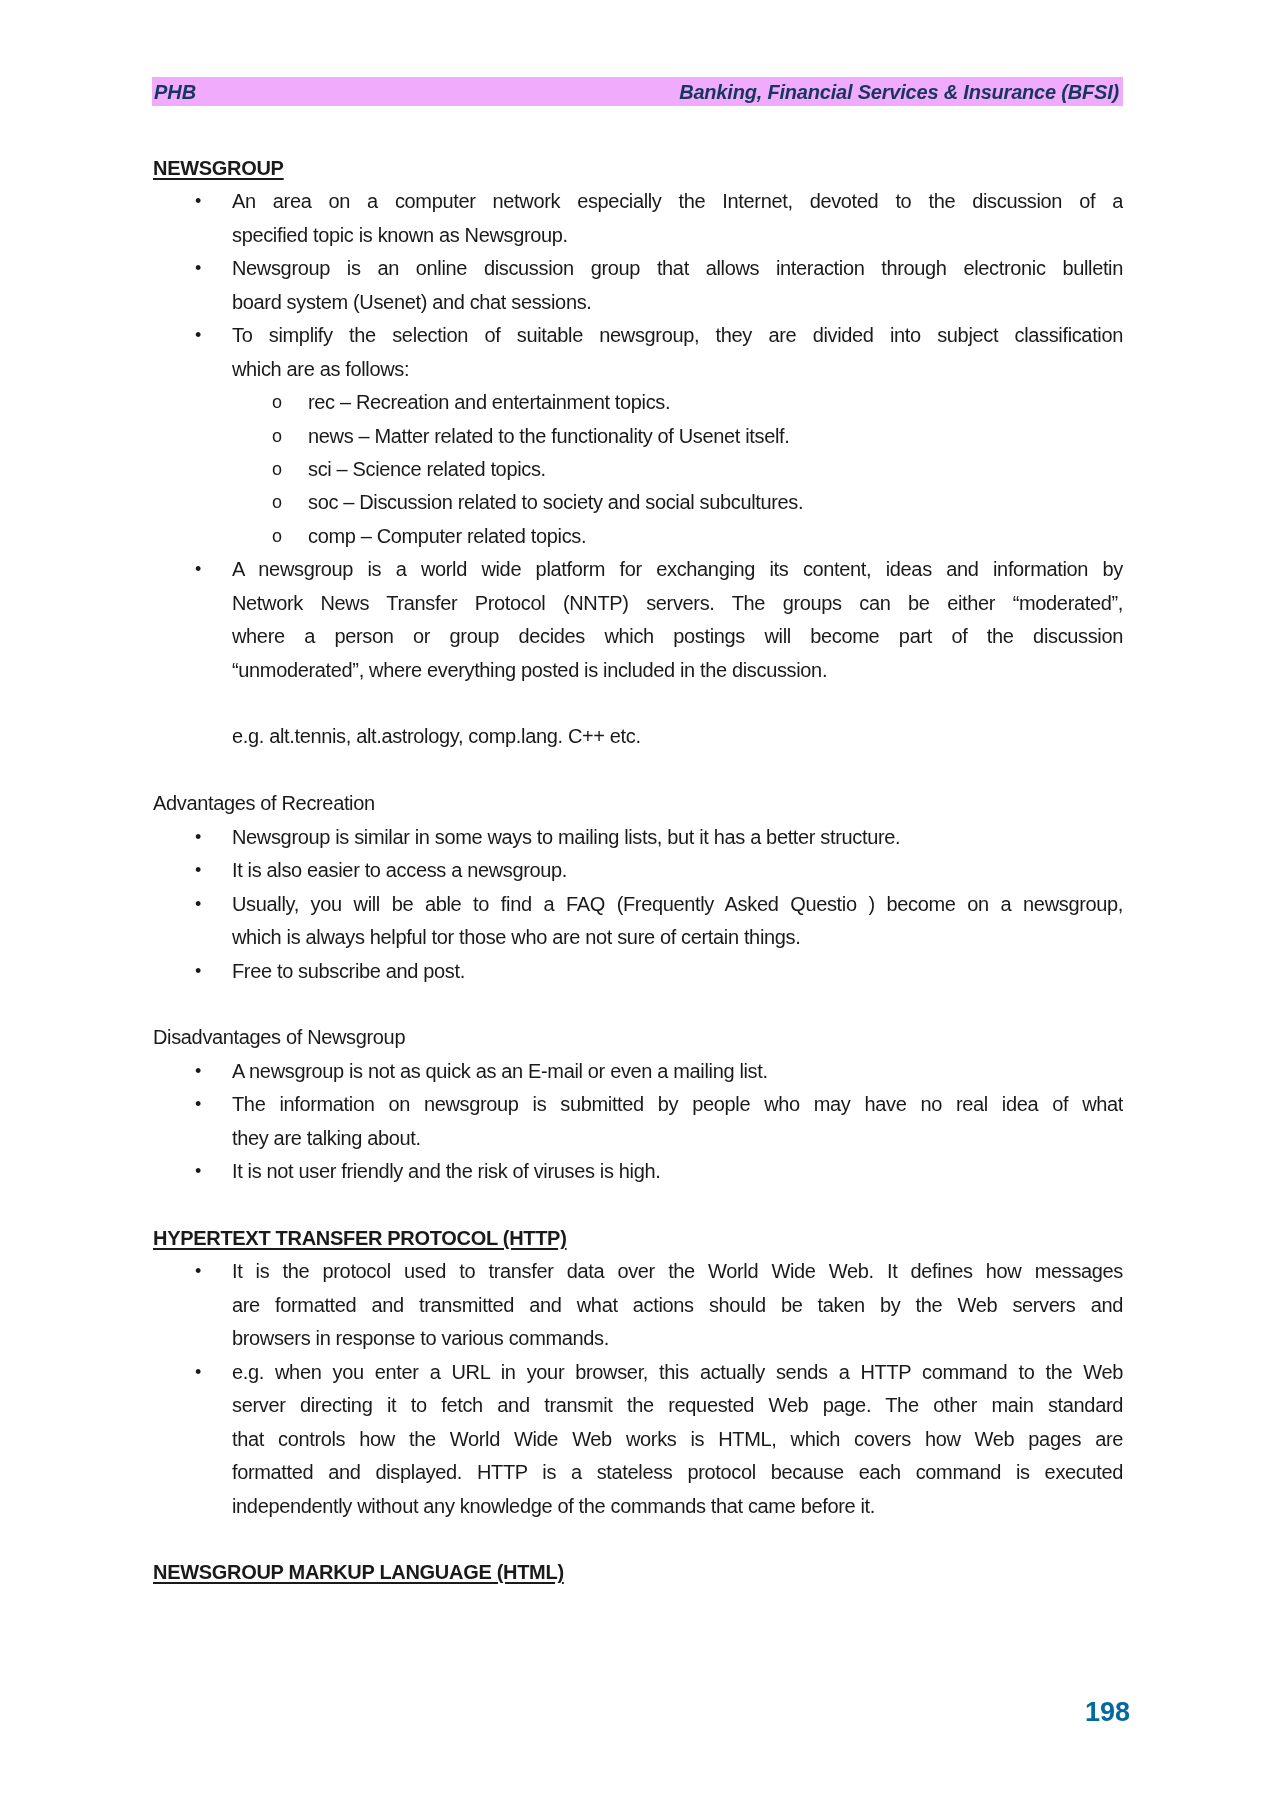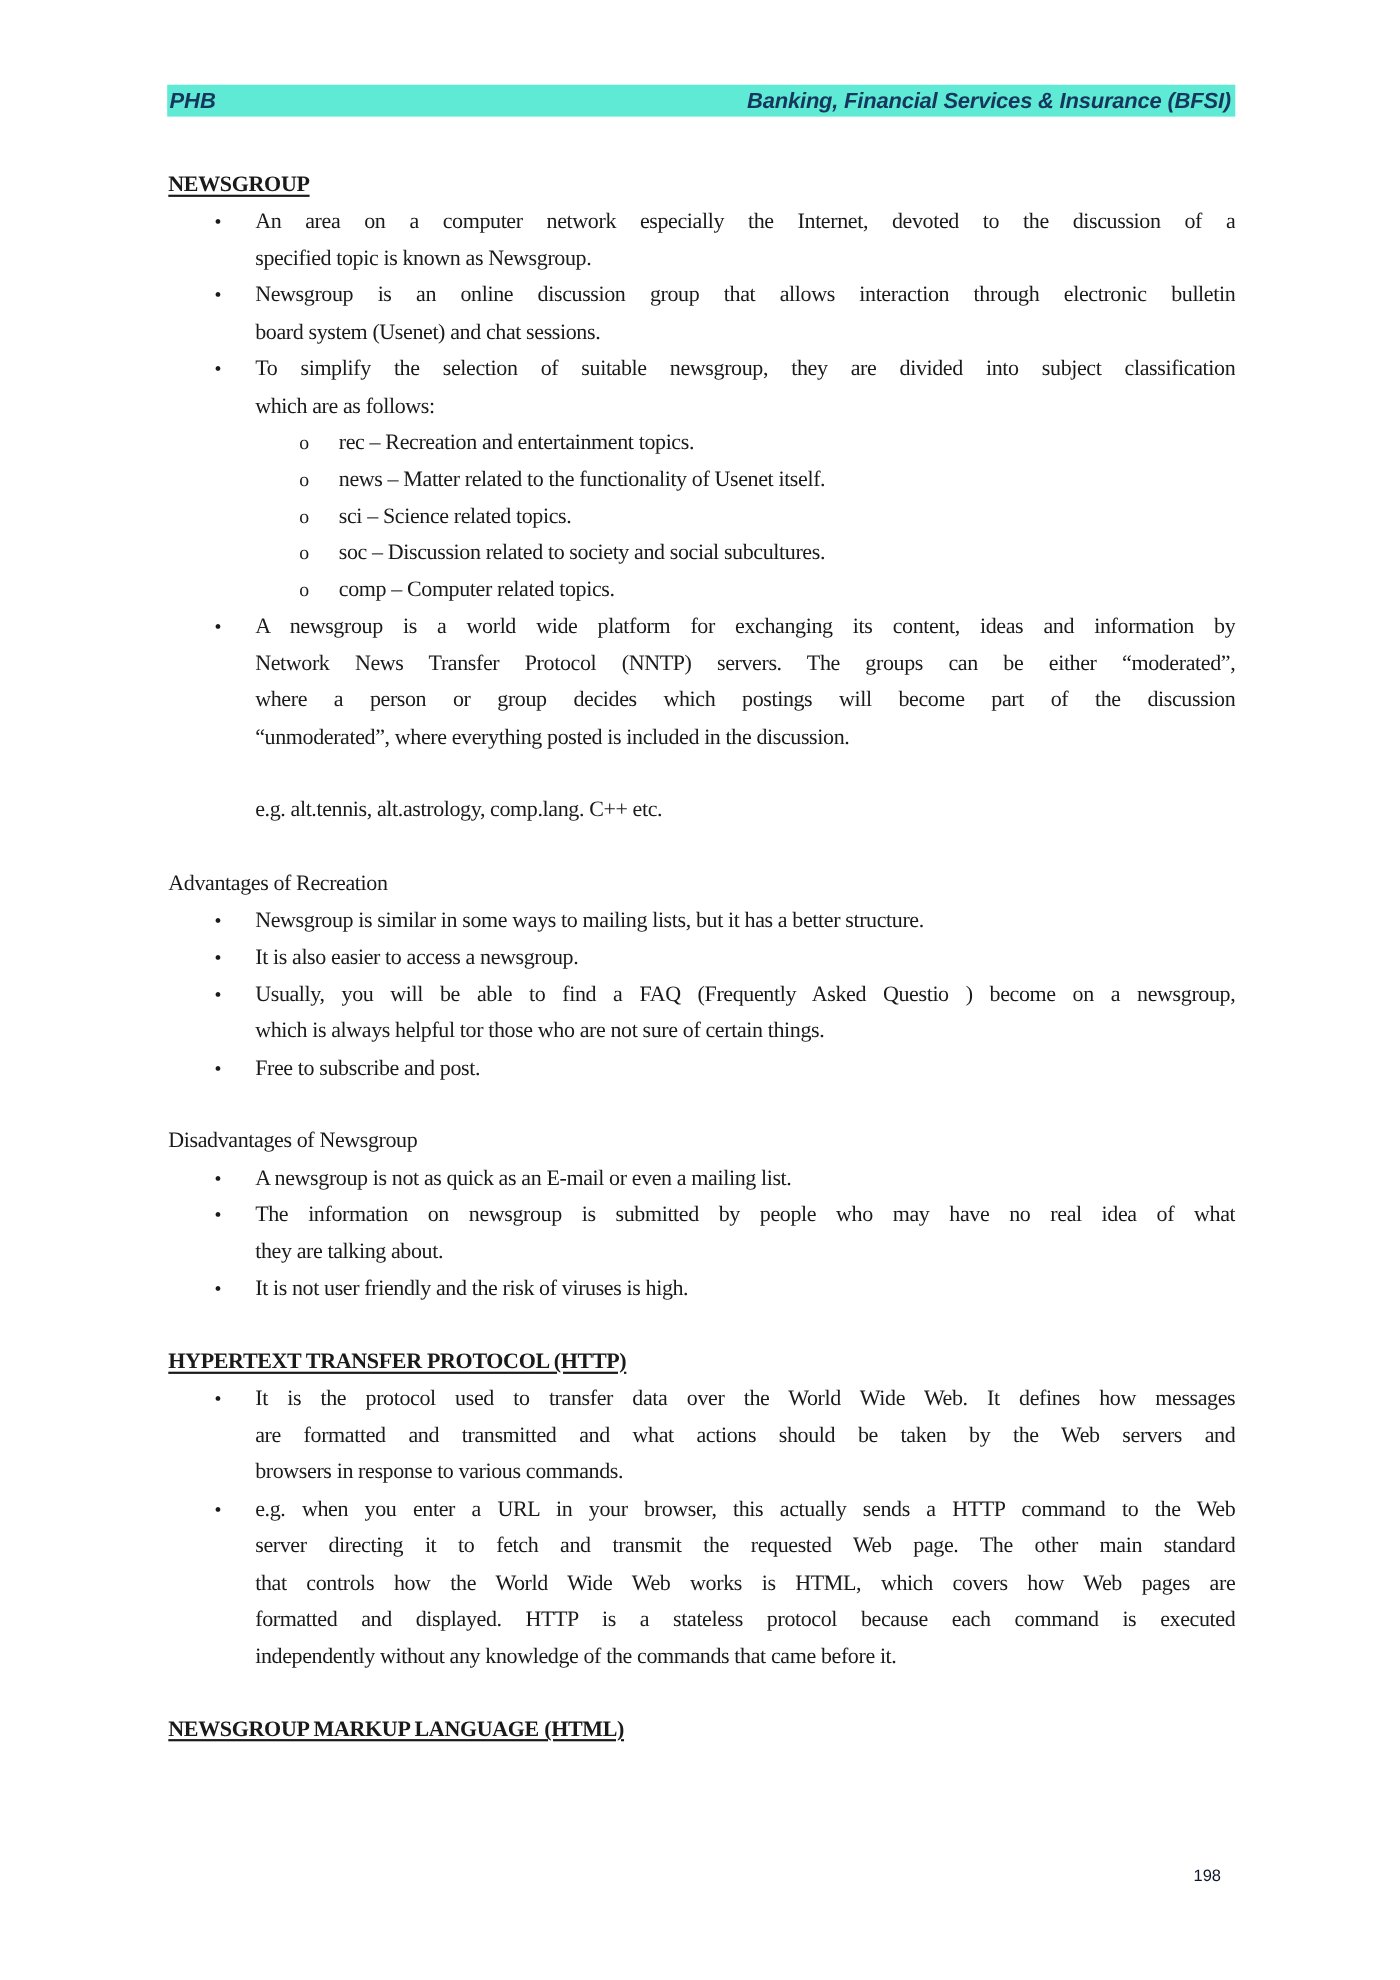--- a/index.html
+++ b/index.html
@@ -1,36 +1,36 @@
 <!DOCTYPE html>
 <html><head>
 <meta charset="utf-8">
 <style>
   html, body { margin: 0; padding: 0; background: #ffffff; }
   body { width: 1273px; height: 1800px; position: relative; overflow: hidden;
          font-family: "Liberation Sans", "DejaVu Sans", sans-serif; color: #1a1a1a; }
   .page { position: absolute; left: 0; top: 0; width: 1273px; height: 1800px; }
   .header-bar { position: absolute; left: 152px; top: 77px; width: 971px; height: 29px;
-                background: #5eead4; }
+                background: #f0abfc; }
   .header-left, .header-right { position: absolute; top: 3px; font-weight: bold; font-style: italic;
                 font-size: 20px; color: #17365d; line-height: 24px; }
   .header-left { left: 2px; }
   .header-right { right: 4px; letter-spacing: -0.2px; }
   .content { position: absolute; left: 153px; top: 152px; width: 970px; }
-  .line { height: 33.45px; line-height: 33.45px; font-size: 20px; white-space: nowrap; font-family: Liberation Serif, serif; }
+  .line { height: 33.45px; line-height: 33.45px; font-size: 20px; white-space: nowrap; }
   .heading { font-weight: bold; text-decoration: underline; text-underline-offset: 3px; font-size: 20px; letter-spacing: -0.3px; }
   .bl { position: relative; padding-left: 79px; }
   .bl .dot { position: absolute; left: 42px; top: 0; font-size: 18px; }
   .sub { position: relative; padding-left: 155px; }
   .sub .circ { position: absolute; left: 119px; top: 0; font-size: 18px; }
   .cont { padding-left: 79px; }
   .just { display: block; text-align: justify; text-align-last: justify; white-space: normal; height: 33.45px; overflow: hidden; }
   .txt { letter-spacing: -0.35px; }
   .blank { height: 33.45px; }
-  .page-num { position: absolute; left: 1085px; top: 1697px; font-size: 15px; color: #0f172a; }
+  .page-num { position: absolute; left: 1085px; top: 1697px; font-size: 27px; color: #0369a1; font-weight: bold; }
 </style>
 </head>
 <body>
 
 <div class="page">
 
   <div class="header-bar">
     <span class="header-left">PHB</span>
     <span class="header-right">Banking, Financial Services &amp; Insurance (BFSI)</span>
   </div>

